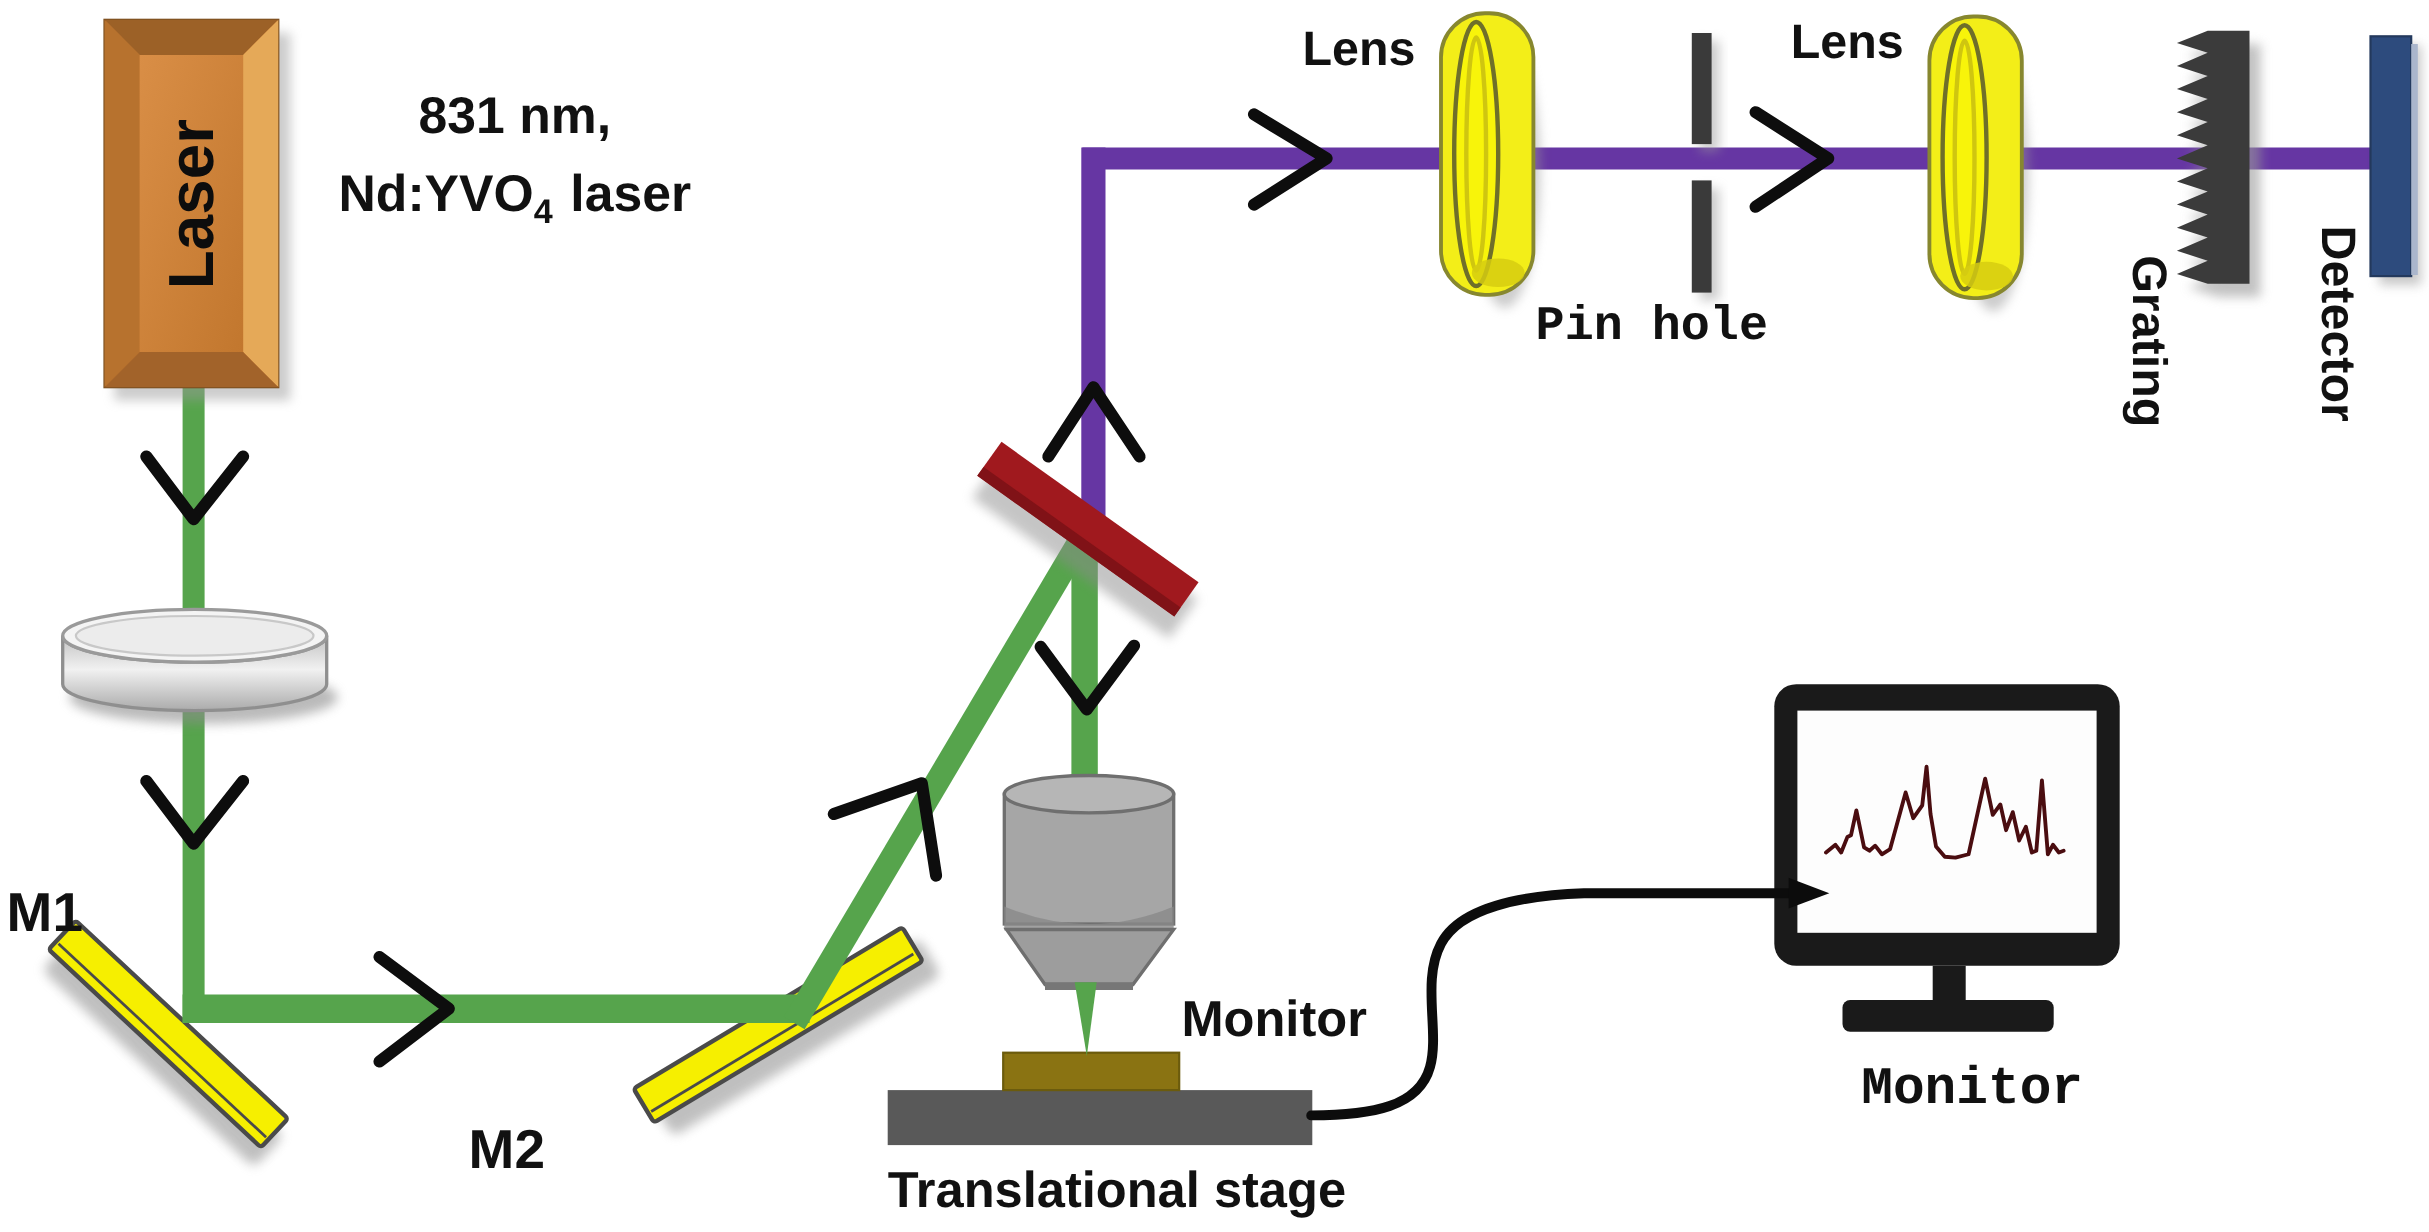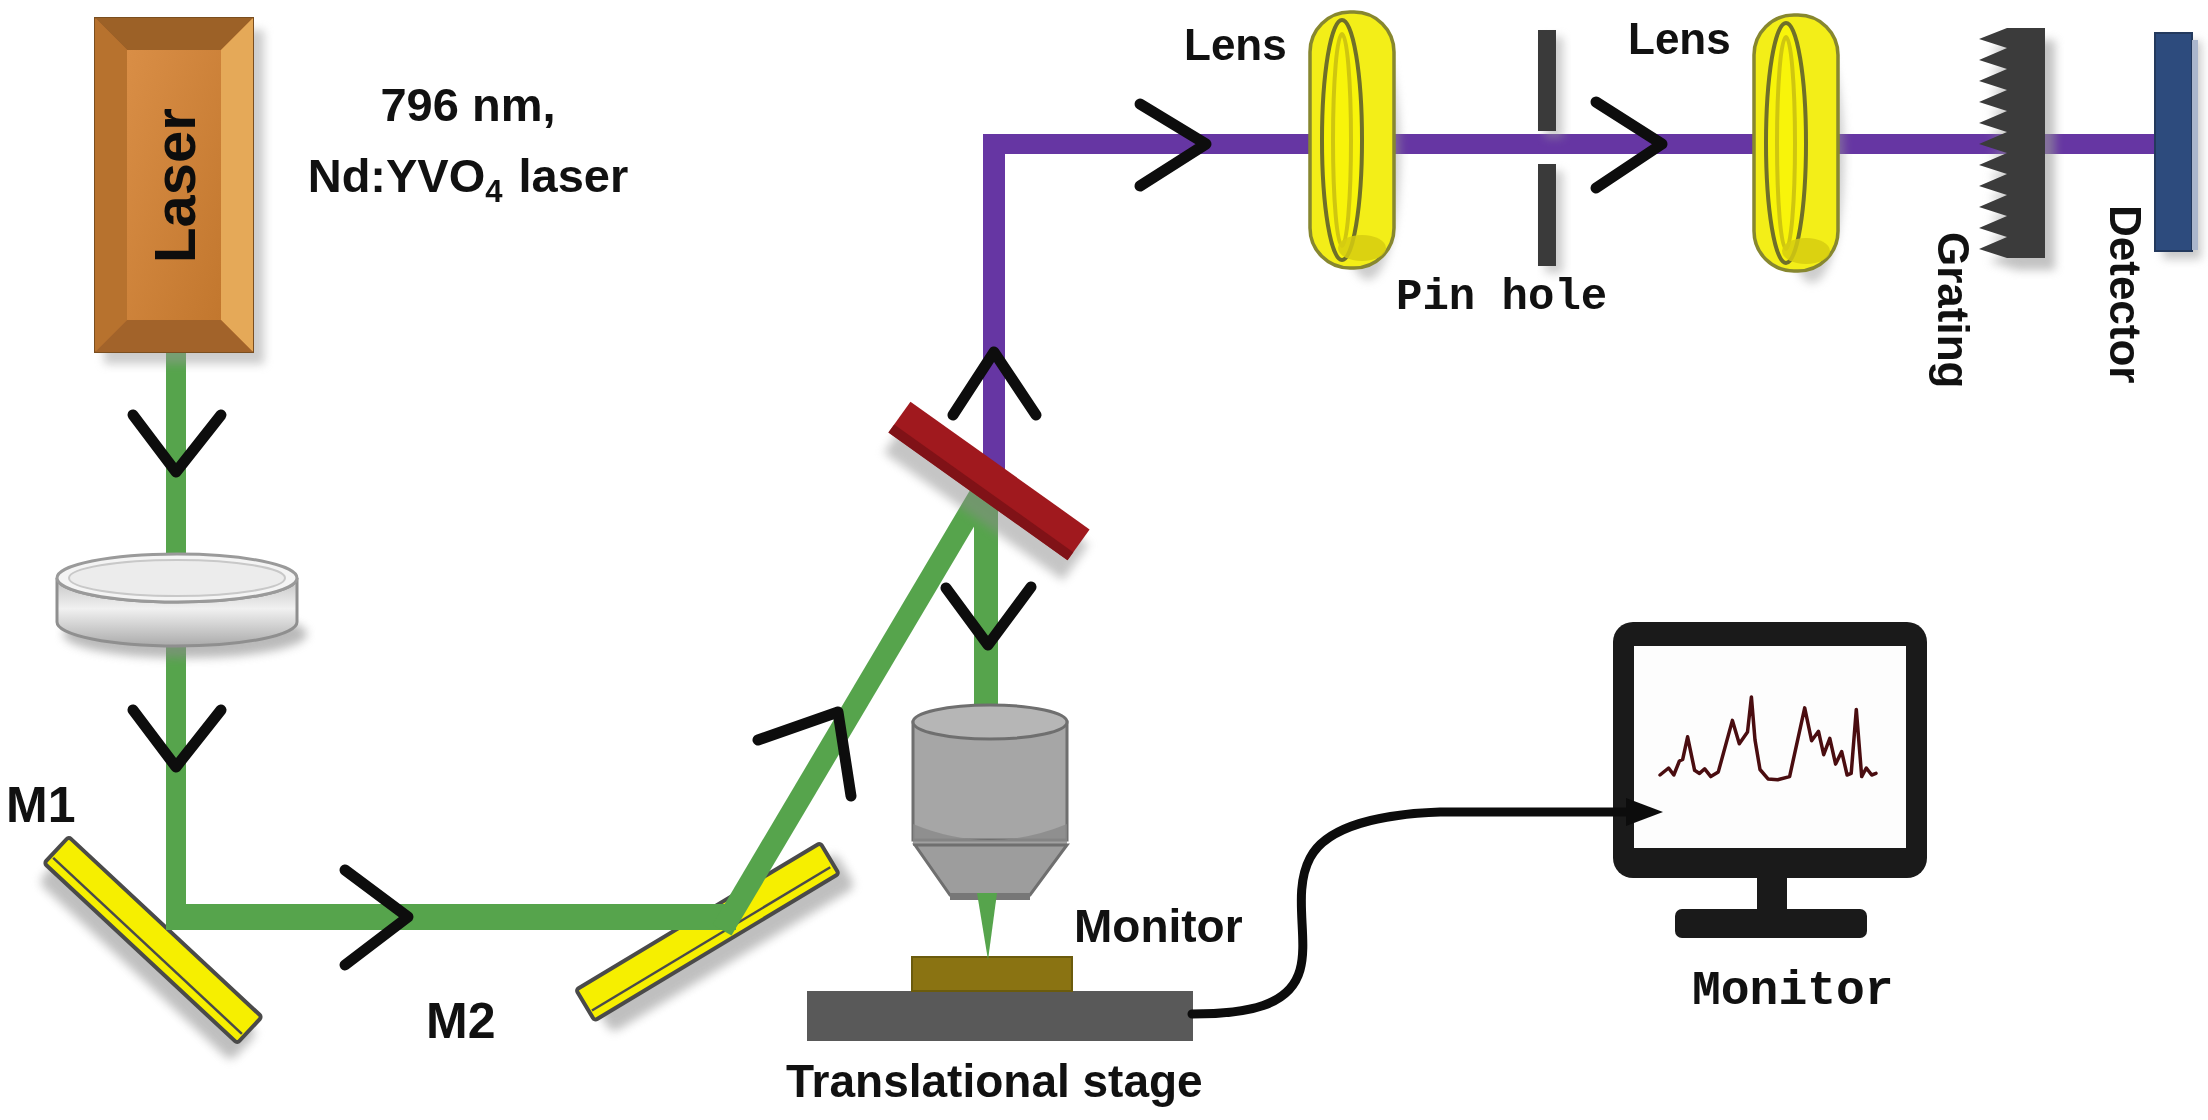--- a/index.html
+++ b/index.html
@@ -2,21 +2,21 @@
 <html><head>
 <meta charset="utf-8">
 <style>
   html,body{margin:0;padding:0;background:#ffffff;}
   #stage{position:relative;width:2208px;height:1120px;background:#ffffff;overflow:hidden;
          font-family:"Liberation Sans", sans-serif;}
   #diagram-svg{position:absolute;left:0;top:0;z-index:1;}
   .lbl{position:absolute;z-index:2;font-weight:700;color:#111;white-space:nowrap;}
   .lbl-46{font-size:46px;}
   .lbl-44{font-size:44px;}
-  .lbl-50{font-size:50px;}
+  .lbl-50{font-size:50px;margin-top:24px;}
   .lbl-48{font-size:48px;font-family:Liberation Mono, monospace;}
   #label-laser{left:95px;top:18px;width:158px;height:334px;display:flex;
                align-items:center;justify-content:center;}
   #label-laser span{transform:rotate(-90deg);font-size:58px;font-weight:700;color:#0d0d0d;}
   #label-laser-spec{left:268px;top:70px;width:400px;text-align:center;font-size:47px;line-height:1.5;}
   #label-laser-spec sub{font-size:31px;}
   .spec-suffix{margin-left:16px;}
   .rot90{transform:rotate(90deg);transform-origin:0 0;}
 </style>
 </head>
@@ -156,28 +156,28 @@
     <path d="M1140,104 L1206,144 L1140,186"></path>
     <path d="M1596,102 L1662,144 L1596,188"></path>
   </g>
 </svg>
 
 <div class="lbl" id="label-laser">
   <span>Laser</span>
 </div>
 
 <div class="lbl" id="label-laser-spec">
-  <div>796 nm,</div>
+  <div>831 nm,</div>
   <div><span>Nd:YVO</span><sub>4</sub><span class="spec-suffix">laser</span></div>
 </div>
 
 <div class="lbl lbl-50" style="left:6px;top:776px;">M1</div>
 <div class="lbl lbl-50" style="left:426px;top:992px;">M2</div>
 <div class="lbl lbl-46" style="left:1074px;top:899px;">Monitor</div>
-<div class="lbl lbl-46" style="left:786px;top:1054px;">Translational stage</div>
+<div class="lbl lbl-46" style="left:807px;top:1054px;">Translational stage</div>
 <div class="lbl lbl-44" style="left:1184px;top:20px;">Lens</div>
 <div class="lbl lbl-44" style="left:1628px;top:14px;">Lens</div>
 <div class="lbl lbl-44" style="left:1396px;top:272px;font-family:Liberation Mono, monospace;">Pin hole</div>
 <div class="lbl lbl-44 rot90" style="left:1978px;top:232px;">Grating</div>
 <div class="lbl lbl-44 rot90" style="left:2150px;top:205px;">Detector</div>
 <div class="lbl lbl-48" style="left:1692px;top:964px;">Monitor</div>
 
 </div>
 
 </body></html>

